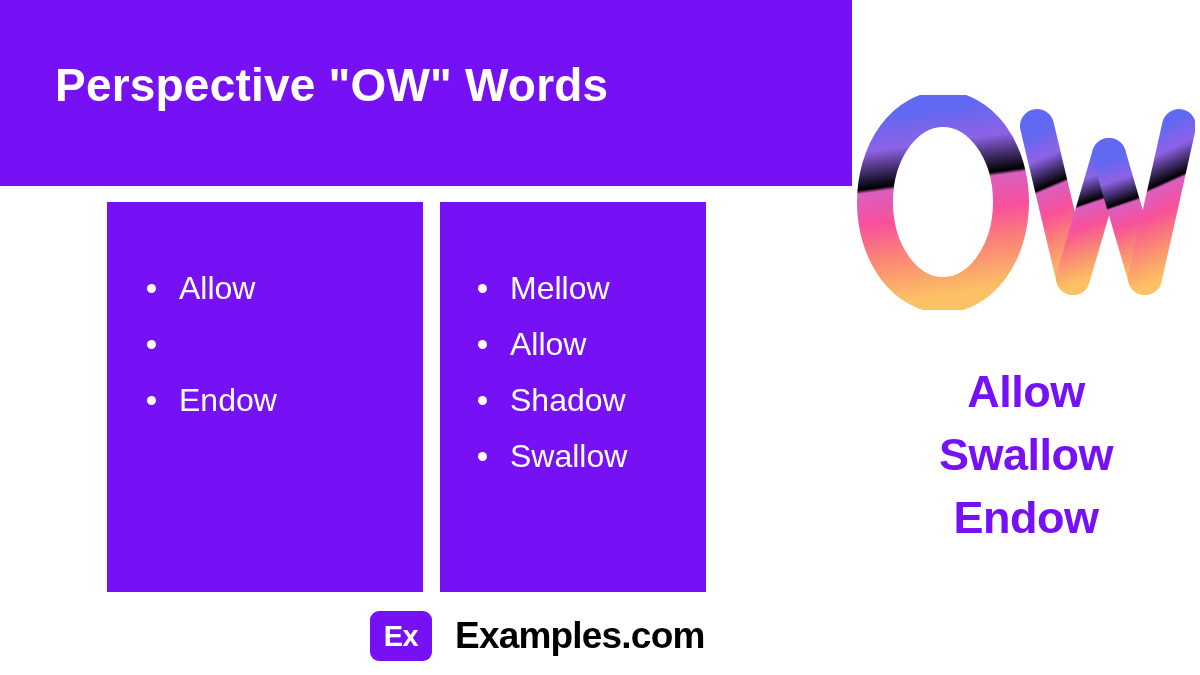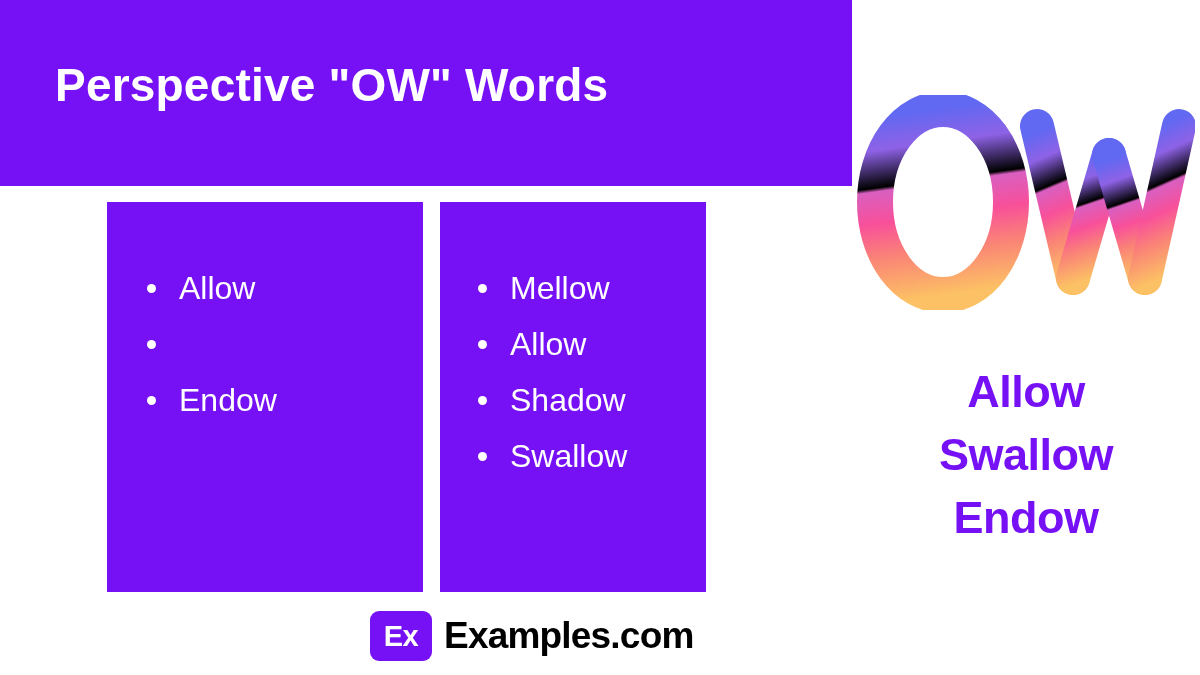--- a/index.html
+++ b/index.html
@@ -100,21 +100,21 @@
     display: flex;
     align-items: center;
     justify-content: center;
     font-family: "Liberation Sans", sans-serif;
     font-weight: bold;
     font-size: 29px;
     letter-spacing: -0.5px;
     flex: 0 0 auto;
   }
   .brand-name {
-    margin-left: 12px;
+    margin-left: 23px;
     color: #000000;
     font-family: "Liberation Sans", sans-serif;
     font-weight: bold;
     font-size: 37px;
     letter-spacing: -0.8px;
     white-space: nowrap;
   }
 
   
   .right-panel {

